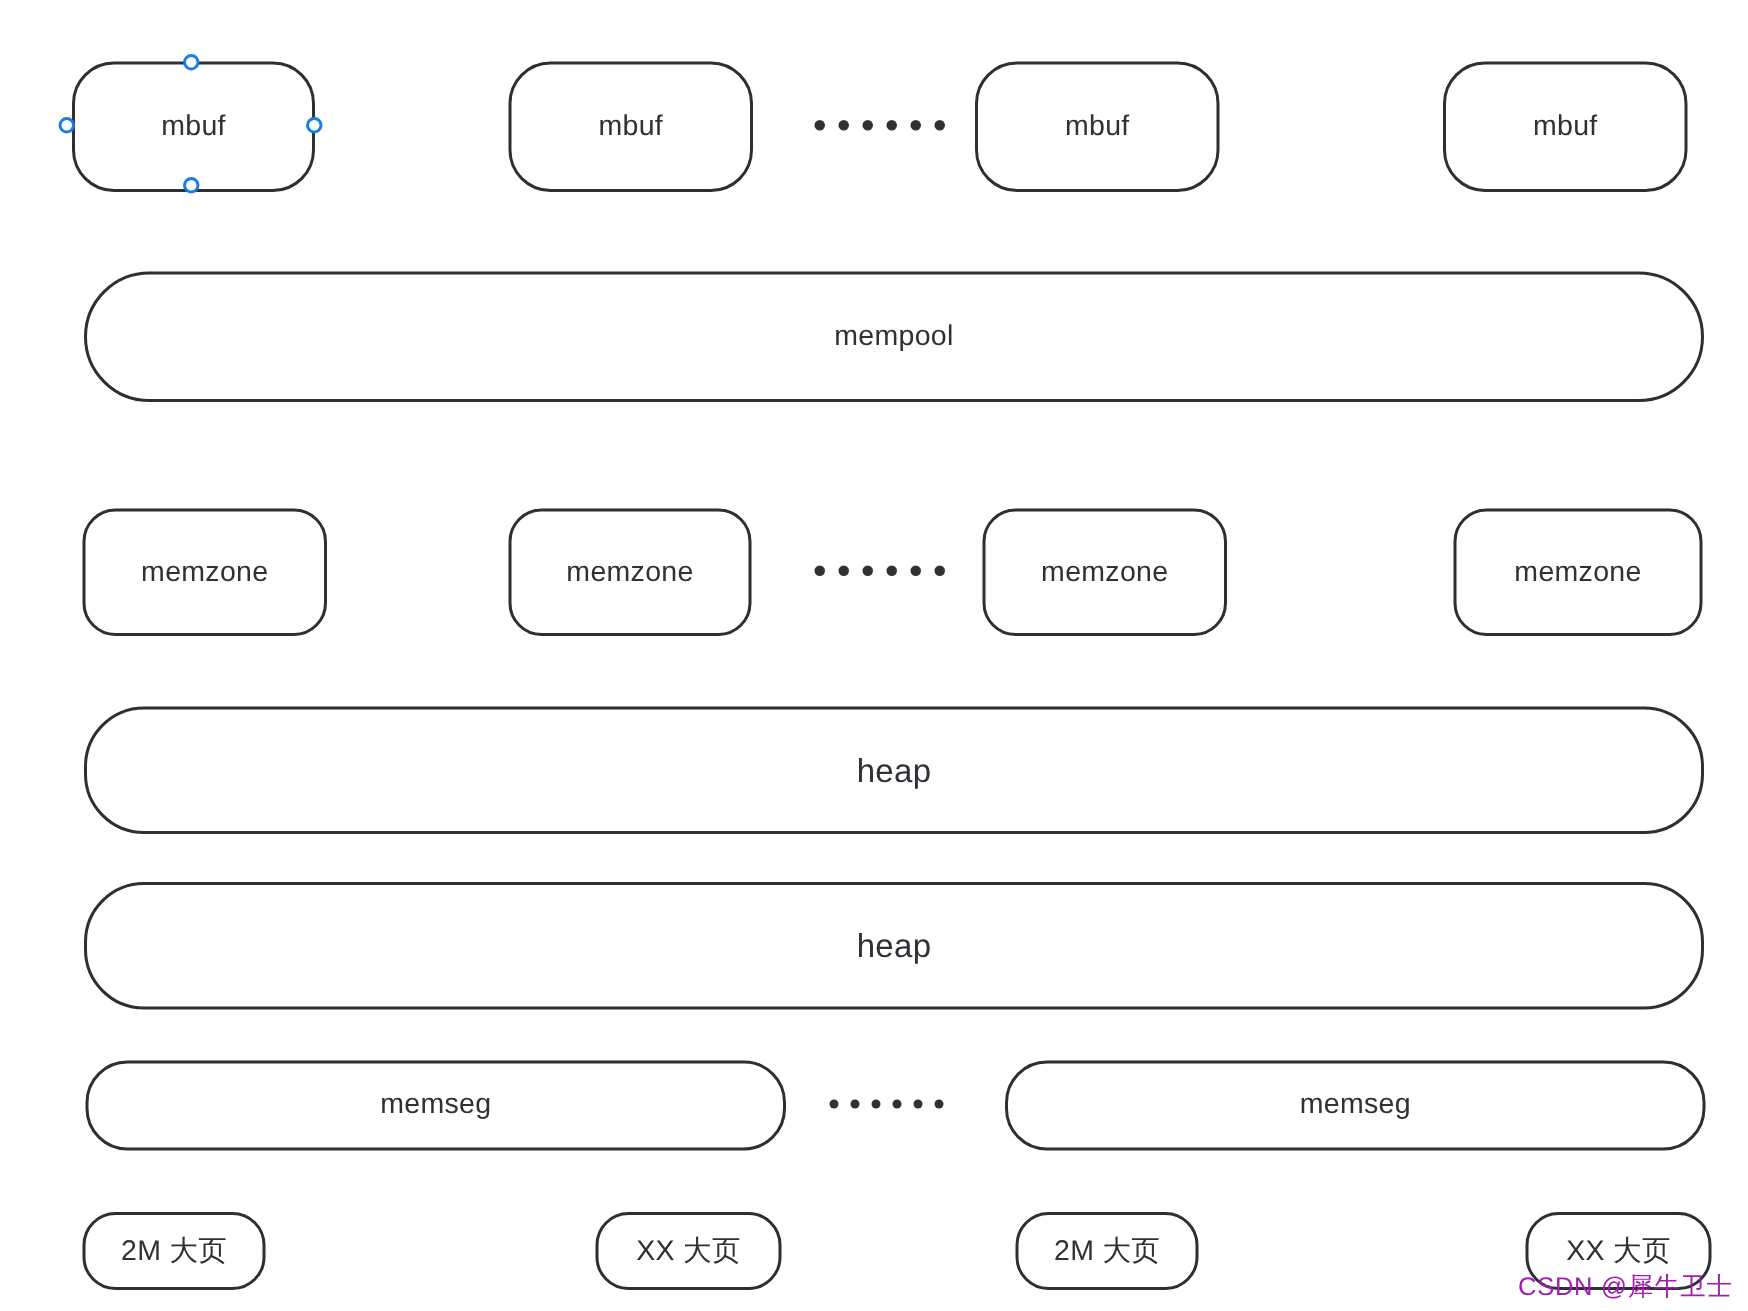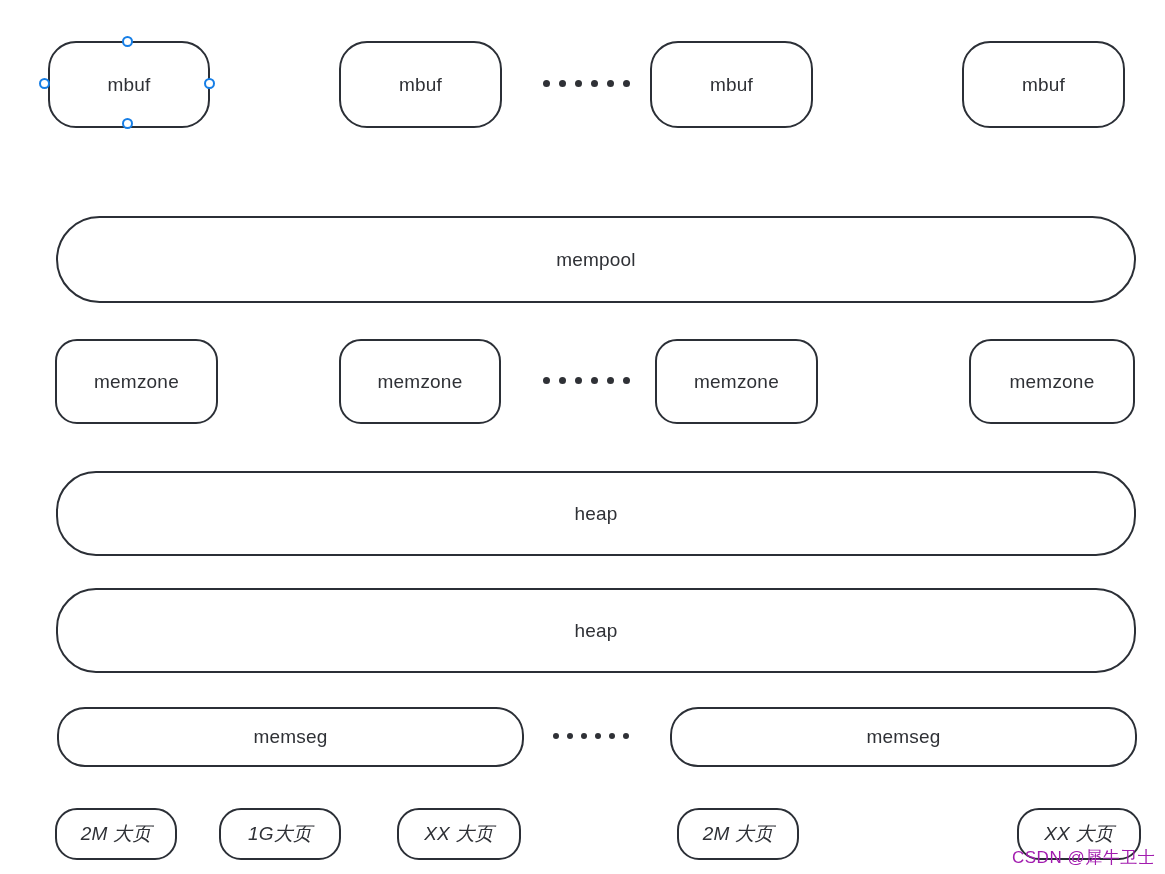--- a/index.html
+++ b/index.html
@@ -30,25 +30,25 @@
     color: #2f3136;
     letter-spacing: 0.2px;
     white-space: nowrap;
   }
   .node .label {
     pointer-events: none;
   }
 
   
   .mbuf      { border-radius: 28px; font-size: 19px; }
-  .mempool   { border-radius: 44px; font-size: 19px; margin-top: 35px; }
+  .mempool   { border-radius: 44px; font-size: 19px; }
   .memzone   { border-radius: 22px; font-size: 19px; }
-  .heap      { border-radius: 40px; font-size: 19px; }
+  .heap      { border-radius: 40px; font-size: 22px; }
   .memseg    { border-radius: 28px; font-size: 19px; }
-  .hugepage  { border-radius: 22px; font-size: 19px; font-style: italic; }
+  .hugepage  { border-radius: 22px; font-size: 19px; }
 
   
   .ellipsis {
     position: absolute;
     display: flex;
     align-items: center;
     gap: 9px;
   }
   .ellipsis .dot {
     width: 7px;
@@ -150,23 +150,20 @@
       <span class="dot" style="background: rgb(47, 49, 54);"></span>
       <span class="dot" style="background: rgb(47, 49, 54);"></span>
       <span class="dot" style="background: rgb(47, 49, 54);"></span>
       <span class="dot" style="background: rgb(47, 49, 54);"></span>
       <span class="dot" style="background: rgb(47, 49, 54);"></span>
       <span class="dot" style="background: rgb(47, 49, 54);"></span>
     </div>
     <div class="node hugepage" style="left: 55px; top: 808px; width: 122px; height: 52px; border-color: rgb(43, 47, 54); color: rgb(47, 49, 54);">
       <span class="label">2M 大页</span>
     </div>
-    <div class="node hugepage" style="left: 219px; top: 808px; width: 122px; height: 52px; border-color: rgb(43, 47, 54); color: rgb(47, 49, 54);">
-      <span class="label">1G大页</span>
-    </div>
     <div class="node hugepage" style="left: 397px; top: 808px; width: 124px; height: 52px; border-color: rgb(43, 47, 54); color: rgb(47, 49, 54);">
       <span class="label">XX 大页</span>
     </div>
     <div class="node hugepage" style="left: 677px; top: 808px; width: 122px; height: 52px; border-color: rgb(43, 47, 54); color: rgb(47, 49, 54);">
       <span class="label">2M 大页</span>
     </div>
     <div class="node hugepage" style="left: 1017px; top: 808px; width: 124px; height: 52px; border-color: rgb(43, 47, 54); color: rgb(47, 49, 54);">
       <span class="label">XX 大页</span>
     </div>
     <div class="handle" style="left: 122px; top: 36px; border-color: rgb(22, 126, 230);"></div>

